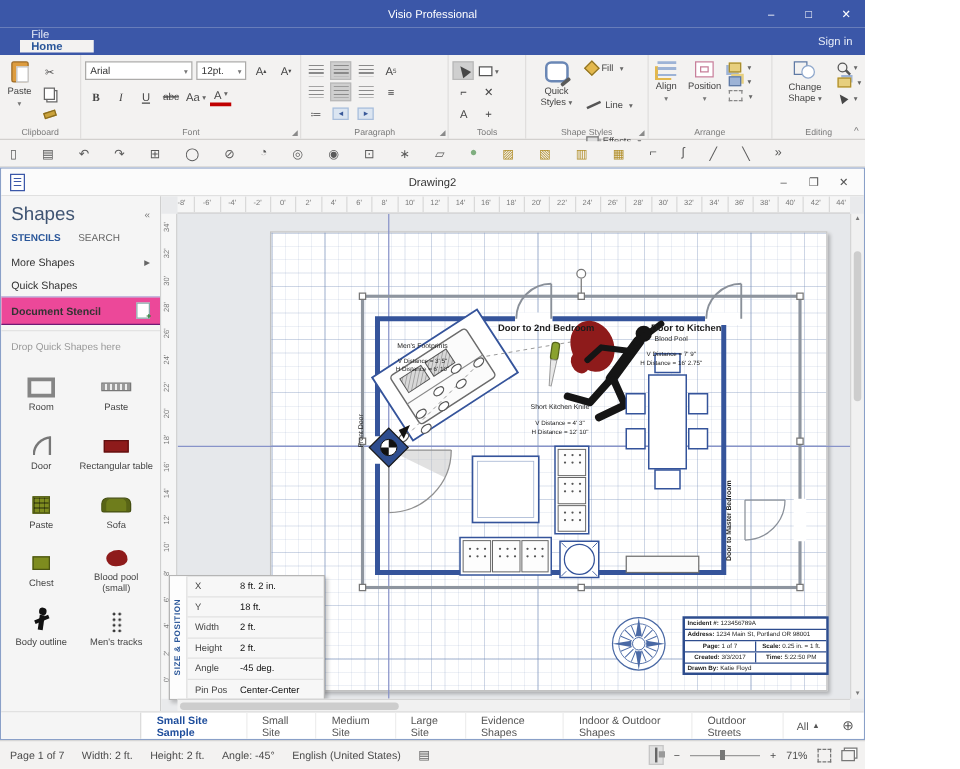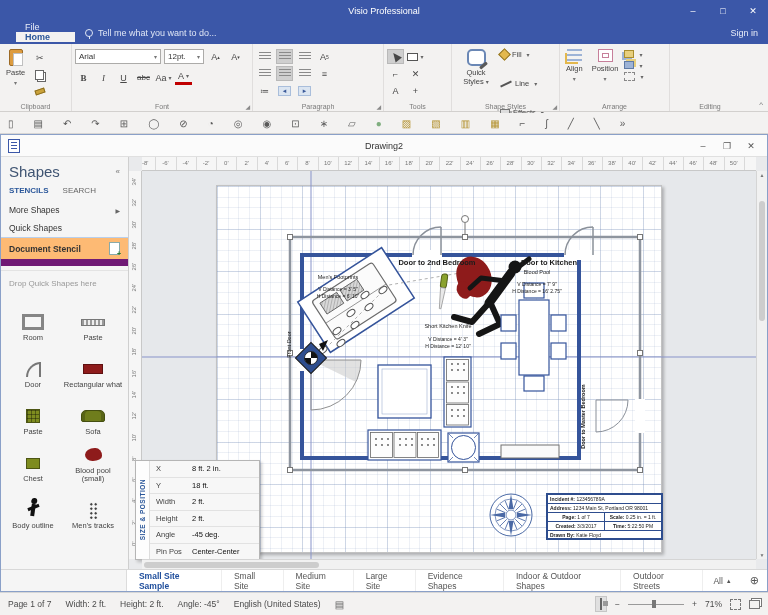--- a/index.html
+++ b/index.html
@@ -1,17 +1,17 @@
 <!DOCTYPE html>
 <html><head>
 <meta charset="utf-8">
 <style>
   * { margin:0; padding:0; box-sizing:border-box; }
   body { font-family:"Liberation Sans", sans-serif; background:#fff; }
-  .app { position:relative; width:768px; height:615px; overflow:hidden; background:#f3f2f1; }
+  .app { position:relative; width:692px; height:615px; overflow:hidden; background:#f3f2f1; }
 
   
   .titlebar { position:absolute; top:0; left:0; right:0; height:22px; background:#3b57a8; color:#fff; }
   .titlebar .title { position:absolute; left:0; right:0; top:0; height:22px; line-height:22px; text-align:center; font-size:9px; }
   .winctl { position:absolute; right:0; top:0; height:22px; display:flex; }
   .winctl span { width:30px; text-align:center; line-height:22px; font-size:9px; color:#fff; }
 
   
   .tabrow { position:absolute; top:22px; left:0; right:0; height:22px; background:#3b57a8; display:flex; align-items:stretch; color:#e8edf8; font-size:9px; }
   .rtab { padding:0 9px; display:flex; align-items:center; cursor:default;margin-left:16px; }
@@ -80,26 +80,26 @@
   .docctl span { width:24px; text-align:center; line-height:22px; font-size:9px; color:#555; }
 
   
   .stpanel { position:absolute; top:22px; left:0; width:128px; bottom:22px; background:#f5f5f5; border-right:1px solid #cfcfcf; overflow:hidden; }
   .st-title { display:flex; justify-content:space-between; align-items:center; padding:6px 8px 4px 8px; color:#3f5472; font-size:15px; }
   .st-collapse { font-size:8px; color:#777; }
   .st-tabs { display:flex; gap:14px; padding:2px 8px 6px 8px; font-size:8px; color:#666; }
   .st-tabs .active { color:#2b579a; font-weight:bold; }
   .st-link { padding:4px 8px; font-size:8.5px; color:#333; display:flex; justify-content:space-between; align-items:center; }
   .st-link .arr { font-size:6px; color:#666; }
-  .st-selected { background:#fdba74; border-top:1px solid #b8cfec; border-bottom:7px solid #701a75; font-weight:bold; }
+  .st-selected { background:#ec4899; border-top:1px solid #b8cfec; border-bottom:1px solid #701a75; font-weight:bold; }
   .doc-stencil-ico { width:11px; height:13px; background:#fff; border:1px solid #8aa; position:relative; }
   .doc-stencil-ico::after { content:"+"; position:absolute; right:-2px; bottom:-3px; font-size:7px; color:#2e7d32; font-weight:bold; }
   .st-drop { padding:8px 8px 4px 8px; font-size:8px; color:#999; border-top:1px solid #e3e3e3; margin-top:4px; }
   .st-grid { display:flex; flex-wrap:wrap; padding:4px 2px; }
-  .st-item { width:60px; height:47px; display:flex; flex-direction:column; align-items:center; justify-content:flex-end; padding-top:3px; }
+  .st-item { width:60px; height:47px; display:flex; flex-direction:column; align-items:center; justify-content:center; padding-top:3px; }
   .st-iconwrap { height:20px; display:flex; align-items:center; justify-content:center; }
   .st-label { font-size:7.5px; color:#444; text-align:center; line-height:1.15; margin-top:2px; }
   .room-shape-icon { width:22px; height:16px; border:3px solid #858585; }
   .window-shape-icon { width:24px; height:7px; border:1px solid #777; background:repeating-linear-gradient(90deg, #9a9a9a 0 2px, #eee 2px 4px); }
   .door-shape-icon { width:15px; height:15px; border-top:2px solid #777; border-left:2px solid #777; border-top-left-radius:100%; border-right:2px solid #777; }
   .rectangular-table-shape-icon { width:20px; height:10px; background:#8e1b1b; border:1px solid #5f1010; }
   .chair-shape-icon { width:14px; height:14px; background:#7e8c1f; border:1px solid #4c5513; background-image:repeating-linear-gradient(90deg, rgba(0,0,0,.35) 0 1px, transparent 1px 4px), repeating-linear-gradient(rgba(0,0,0,.35) 0 1px, transparent 1px 4px); }
   .sofa-shape-icon { width:24px; height:12px; background:#6f7d1c; border:1px solid #444e10; border-radius:5px 5px 2px 2px; box-shadow:inset 3px 0 0 rgba(0,0,0,.2), inset -3px 0 0 rgba(0,0,0,.2); }
   .circular-table-shape-icon { width:14px; height:14px; background:#8e1b1b; border:1px solid #5f1010; border-radius:50%; }
   .television-shape-icon { width:18px; height:14px; background:#222; border-radius:2px; position:relative; }
@@ -200,24 +200,20 @@
         <div class="rtab">Design</div>
         <div class="rtab">Data</div>
         <div class="rtab">Process</div>
         <div class="rtab">Review</div>
         <div class="rtab">View</div>
         <div class="rtab">Developer</div>
         <div class="rtab">Add-Ins</div>
         <div class="rtab">PLAN</div>
         <div class="rtab">QuotePix</div>
       </div>
-    <div class="tellme">
-      <span class="bulb"></span>
-      <span>Tell me what you want to do...</span>
-    </div>
     <div class="signin">Sign in</div>
   </div>
 
   <div class="ribbon">
 
     <div class="rgroup" style="width:72px;">
       <div class="row" style="align-items:flex-start;">
         <div class="bigbtn">
           <span class="clipboard-ico"></span>
           <span>Paste</span>
@@ -371,20 +367,37 @@
             </span>
           <span class="row dd">
               <span class="group-ico"></span>
             </span>
         </div>
       </div>
       <div class="glabel">Arrange</div>
     </div>
 
     <div class="rgroup" style="width:80px; border-right:none;">
+      <div class="row" style="align-items:flex-start;">
+        <div class="bigbtn" style="width:46px;">
+          <span class="cs-ico"></span>
+          <span class="dd" style="text-align:center;">Change Shape</span>
+        </div>
+        <div class="col" style="gap:4px; padding-top:3px;">
+          <span class="row dd">
+              <span class="mag-ico"></span>
+            </span>
+          <span class="row dd">
+              <span class="layers-ico"></span>
+            </span>
+          <span class="row dd">
+              <span class="pointer-ico" style="transform:scale(.8) rotate(-38deg);"></span>
+            </span>
+        </div>
+      </div>
       <div class="glabel">Editing</div>
     </div>
     <span class="collapse">^</span>
   </div>
 
   <div class="qbar">
     <div style="display:flex; gap:20px;">
 
     <span class="qicon">▯</span>
         <span class="qicon">▤</span>
@@ -462,21 +475,21 @@
           <div class="st-item">
           <div class="st-iconwrap">
               <span class="st-icon door-shape-icon"></span>
             </div>
           <div class="st-label">Door</div>
         </div>
           <div class="st-item">
           <div class="st-iconwrap">
               <span class="st-icon rectangular-table-shape-icon"></span>
             </div>
-          <div class="st-label">Rectangular what</div>
+          <div class="st-label">Rectangular table</div>
         </div>
           <div class="st-item">
           <div class="st-iconwrap">
               <span class="st-icon chair-shape-icon"></span>
             </div>
           <div class="st-label">Paste</div>
         </div>
           <div class="st-item">
           <div class="st-iconwrap">
               <span class="st-icon sofa-shape-icon"></span>

